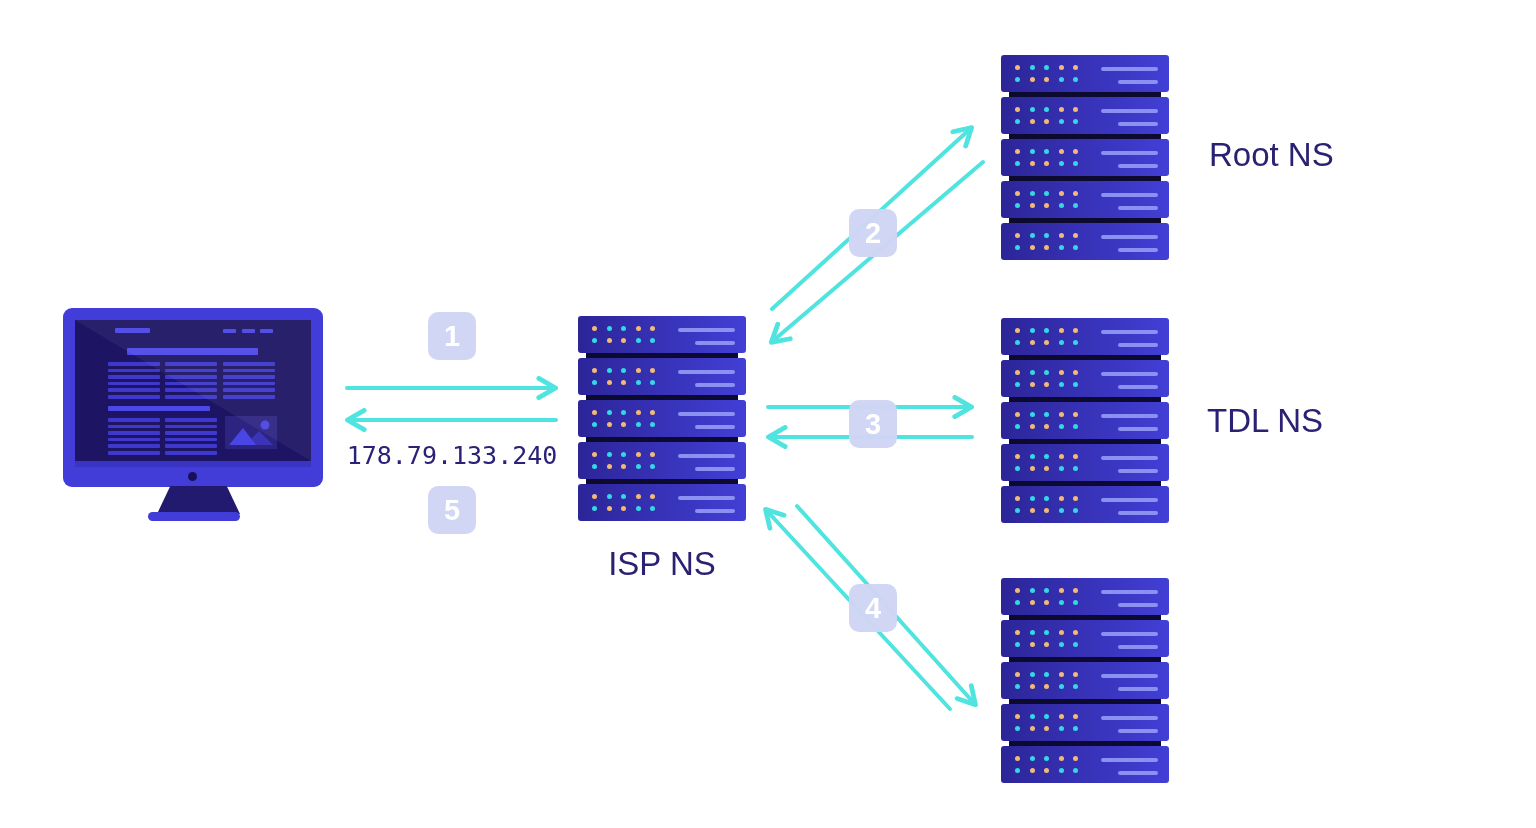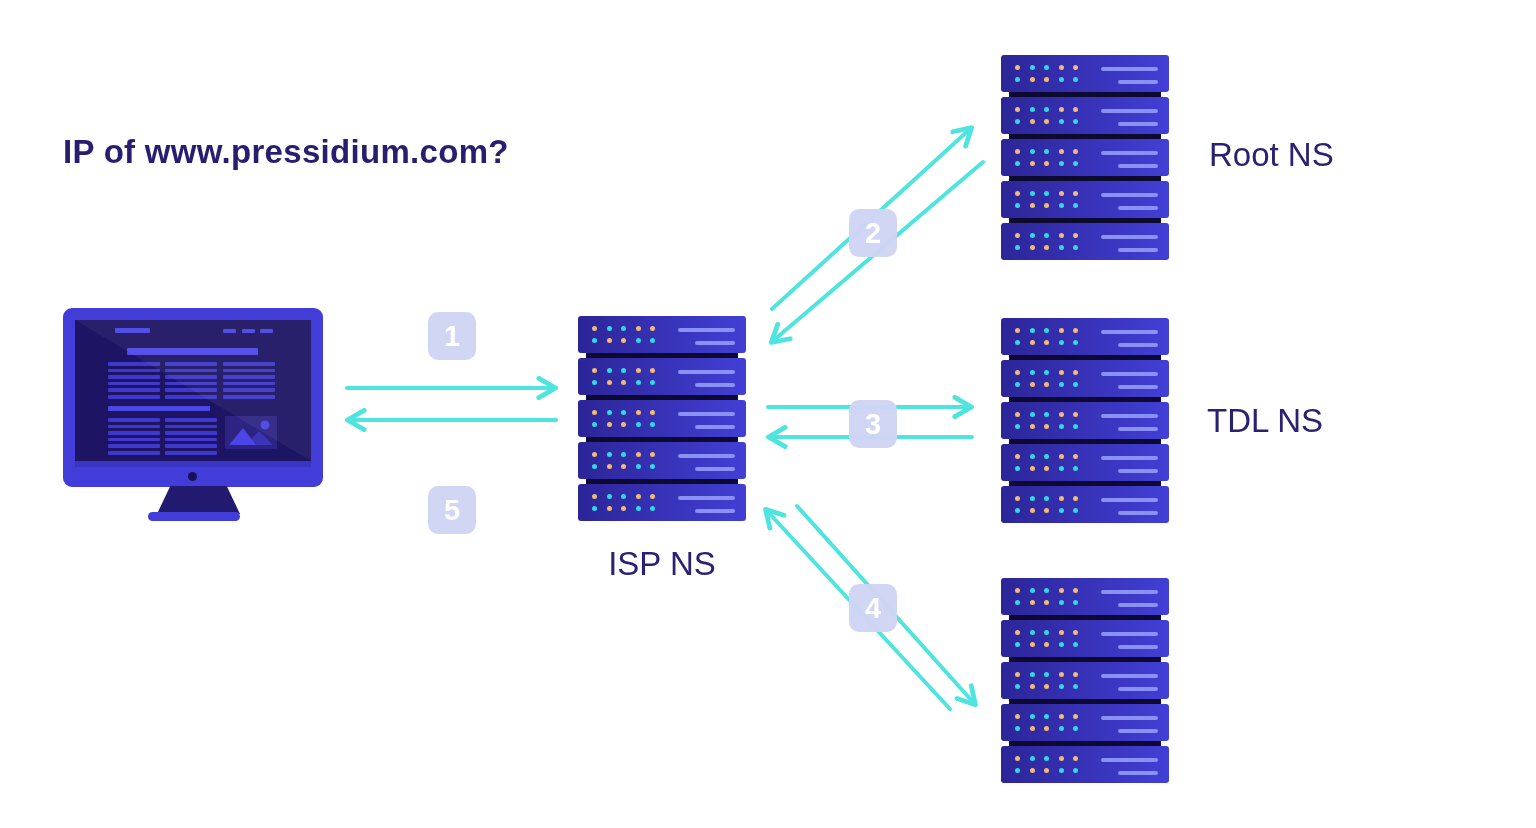--- a/index.html
+++ b/index.html
@@ -38,21 +38,20 @@
   .base{left:148px;top:512px;width:92px;height:9px;background:#423CD9;border-radius:5px;}
   .img-ph{position:absolute;left:150px;top:96px;width:52px;height:33px;background:#2D2482;overflow:hidden;}
 
   svg.flow{position:absolute;left:0;top:0;pointer-events:none;}
 </style>
 </head>
 <body>
 
 <div id="canvas">
 
-  <div class="abs title">IP of www.pressidium.com?</div>
 
   <div class="abs monitor">
     <div class="abs screen">
       <div id="screen-content">
           <div class="s-bar" style="left: 40px; top: 8px; width: 35px; height: 5px; background: rgb(74, 69, 229);"></div>
           <div class="s-bar" style="left: 148px; top: 9px; width: 13px; height: 4px; background: rgb(74, 69, 229);"></div>
           <div class="s-bar" style="left: 167px; top: 9px; width: 13px; height: 4px; background: rgb(74, 69, 229);"></div>
           <div class="s-bar" style="left: 185px; top: 9px; width: 13px; height: 4px; background: rgb(74, 69, 229);"></div>
           <div class="s-bar" style="left: 52px; top: 28px; width: 131px; height: 7px; background: rgb(76, 72, 232);"></div>
           <div class="s-bar" style="left: 33px; top: 42px; width: 52px; height: 3.5px; background: rgb(62, 56, 204);"></div>
@@ -428,14 +427,15 @@
       <line x1="950" y1="709" x2="768" y2="512" marker-end="url(#ah)"></line>
     </g>
   </svg>
 
   <div class="badge" style="left:428px;top:312px;">1</div>
   <div class="badge" style="left:849px;top:209px;">2</div>
   <div class="badge" style="left:849px;top:400px;">3</div>
   <div class="badge" style="left:849px;top:584px;">4</div>
   <div class="badge" style="left:428px;top:486px;">5</div>
 
+  <div class="abs ip-text">178.79.133.240</div>
 
 </div>
 
 </body></html>

